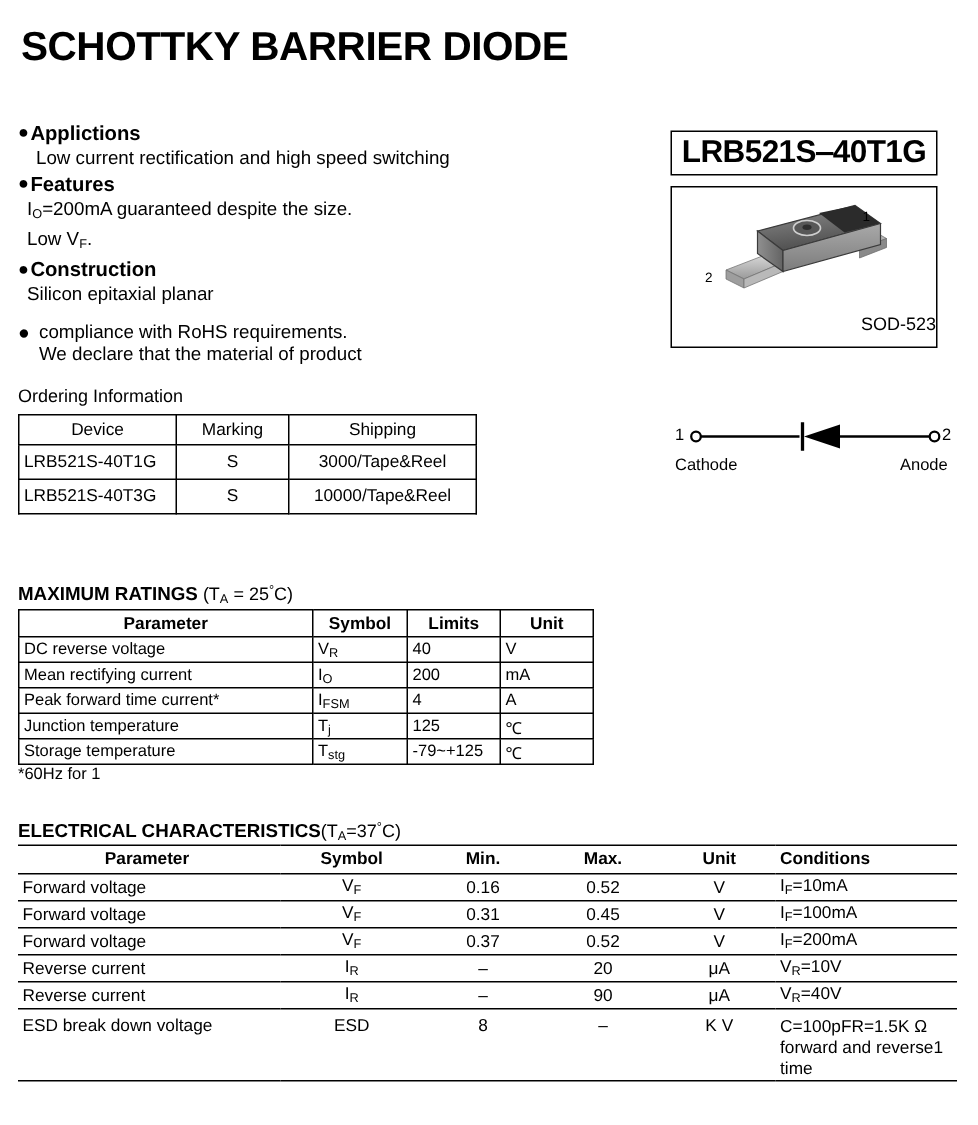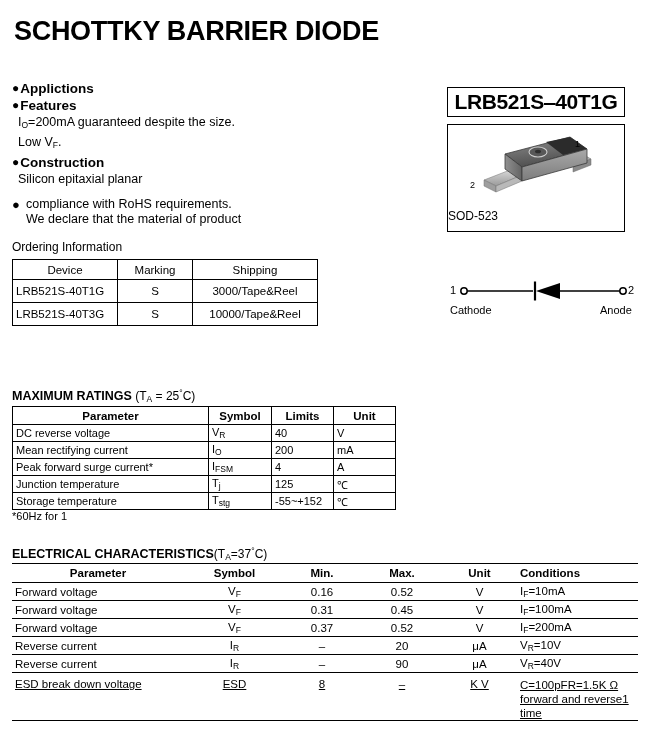--- a/index.html
+++ b/index.html
@@ -134,21 +134,21 @@
     position: absolute;
     left: 0; top: 0;
     width: 176px;
     height: 80px;
   }
   .pkg-caption {
     position: absolute;
     left: 0;
     bottom: 8px;
     width: 100%;
-    text-align: left;
+    text-align: right;
     font-size: 12px;
   }
   .pin-num {
     position: absolute;
     font-size: 9px;
   }
   .pin-1 { left: 127px; top: 14px; }
   .pin-2 { left: 22px; top: 55px; }
 
   .symbol-wrap {
@@ -239,21 +239,21 @@
     height: 17px;
     padding: 0 3px;
     vertical-align: middle;
   }
   .ec-table thead th {
     border-top: 1.6px solid #000;
     border-bottom: 1.6px solid #000;
     font-weight: bold;
     height: 18px;
   }
-  .ec-table tbody tr:last-child td { border-bottom: 1.6px solid #000; text-decoration: underline; }
+  .ec-table tbody tr:last-child td { border-bottom: 1.6px solid #000; }
   .ec-table td.left, .ec-table th.left { text-align: left; }
   .ec-table td.ctr, .ec-table th.ctr { text-align: center; }
   .ec-table col.e1 { width: 175px; }
   .ec-table col.e2 { width: 95px; }
   .ec-table col.e3 { width: 80px; }
   .ec-table col.e4 { width: 80px; }
   .ec-table col.e5 { width: 75px; }
   .ec-table col.e6 { width: 121px; }
   .ec-table th.param-h { text-align: center; padding-left: 0; }
   .ec-table tr.tall td { height: 34px; vertical-align: top; padding-top: 5px; }
@@ -262,20 +262,21 @@
 </head>
 <body>
 
 <div class="page">
 
   <div class="doc-title">SCHOTTKY BARRIER DIODE</div>
 
   <div class="left-col">
 
     <div class="sec-head"><span class="dot">●</span><span>Applictions</span></div>
+    <div class="sec-body indent-1">Low current rectification and high speed switching</div>
 
     <div class="sec-head"><span class="dot">●</span><span>Features</span></div>
     <div class="sec-body indent-2"><span>I</span><sub>O</sub><span>=200mA guaranteed despite the size.</span></div>
     <div class="sec-body indent-2"><span>Low V</span><sub>F</sub><span>.</span></div>
 
     <div class="sec-head"><span class="dot">●</span><span>Construction</span></div>
     <div class="sec-body indent-2">Silicon epitaxial planar</div>
 
     <div class="rohs-row">
       <div class="rohs-bullet">●</div>
@@ -402,35 +403,35 @@
         <td class="c">40</td>
         <td class="c">V</td>
       </tr>
       <tr>
         <td class="p">Mean rectifying current</td>
         <td class="c"><span>I</span><sub>O</sub></td>
         <td class="c">200</td>
         <td class="c">mA</td>
       </tr>
       <tr>
-        <td class="p">Peak forward surge current*</td>
+        <td class="p">Peak forward time current*</td>
         <td class="c"><span>I</span><sub>FSM</sub></td>
         <td class="c">4</td>
         <td class="c">A</td>
       </tr>
       <tr>
         <td class="p">Junction temperature</td>
         <td class="c"><span>T</span><sub>j</sub></td>
         <td class="c">125</td>
         <td class="c">℃</td>
       </tr>
       <tr>
         <td class="p">Storage temperature</td>
         <td class="c"><span>T</span><sub>stg</sub></td>
-        <td class="c">-55~+152</td>
+        <td class="c">-79~+125</td>
         <td class="c">℃</td>
       </tr>
     </tbody>
   </table>
 
   <div class="footnote">*60Hz for 1</div>
 
   <div class="ec-head"><b>ELECTRICAL CHARACTERISTICS</b><span><span>(T</span><sub>A</sub><span>=37</span><sup>°</sup><span>C)</span></span></div>
 
   <table class="ec-table">

